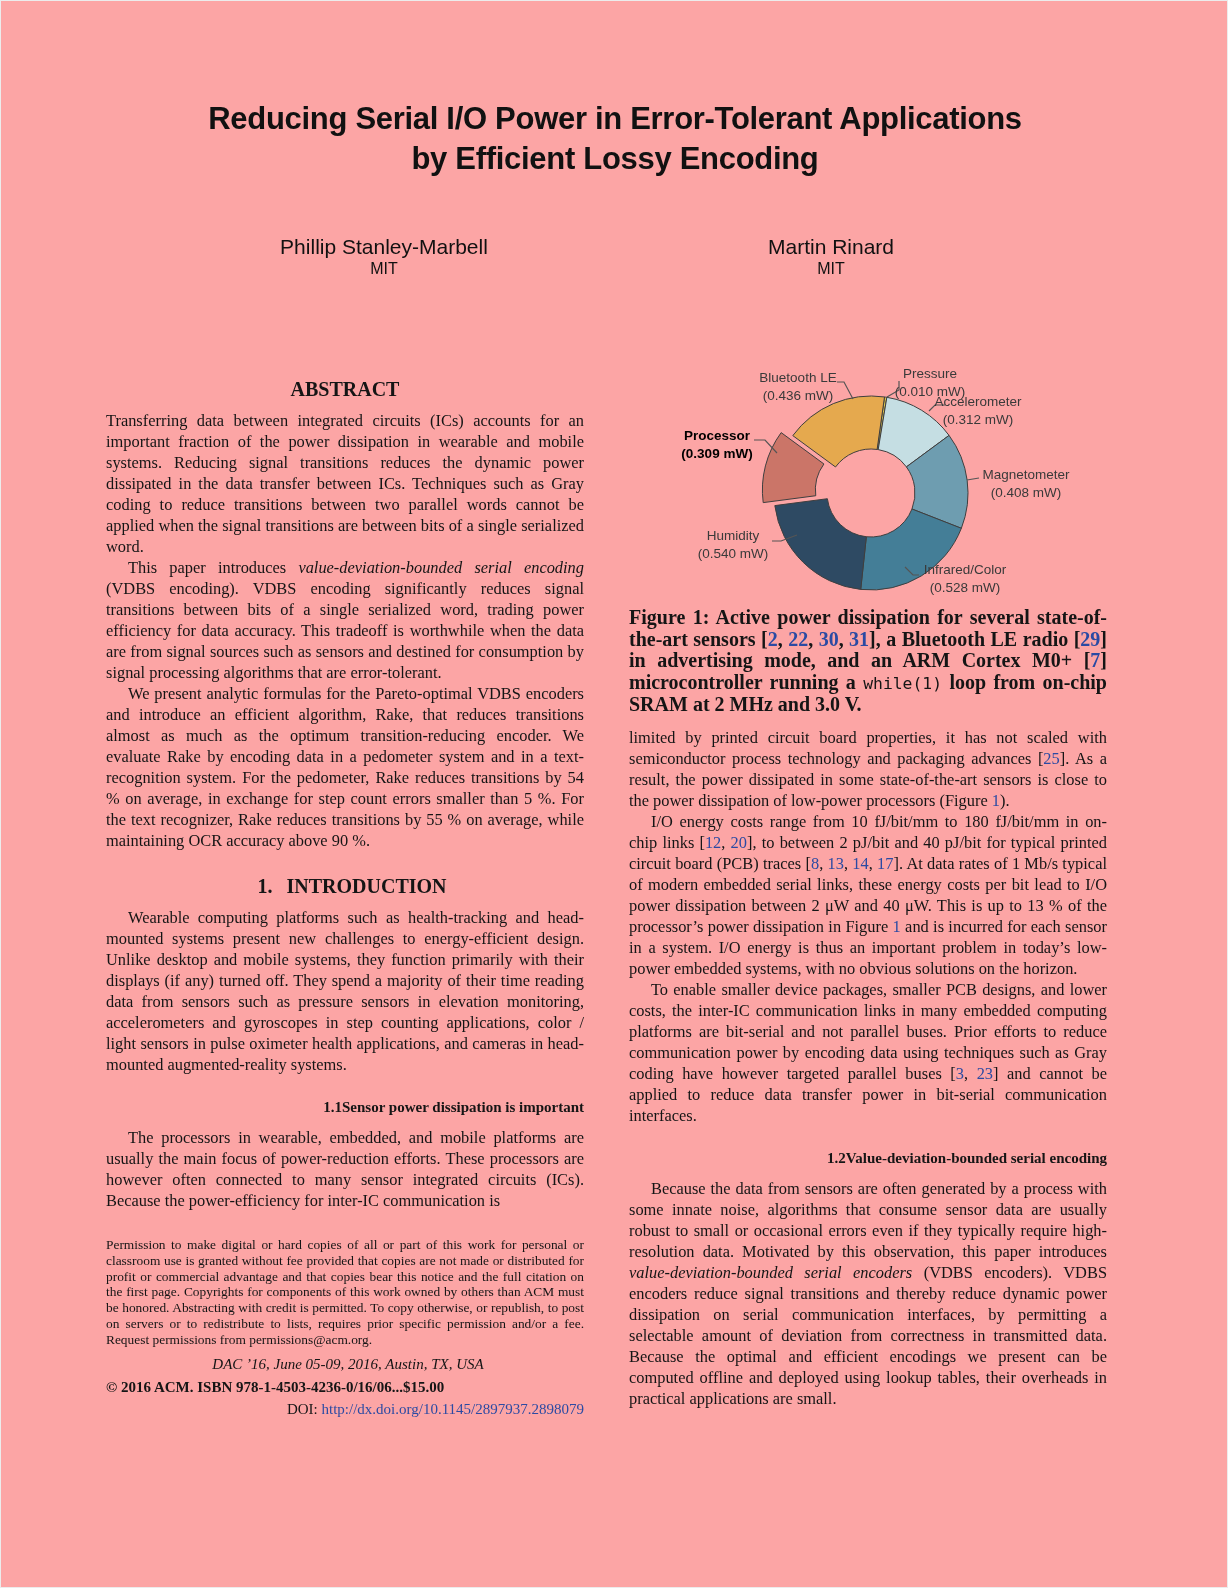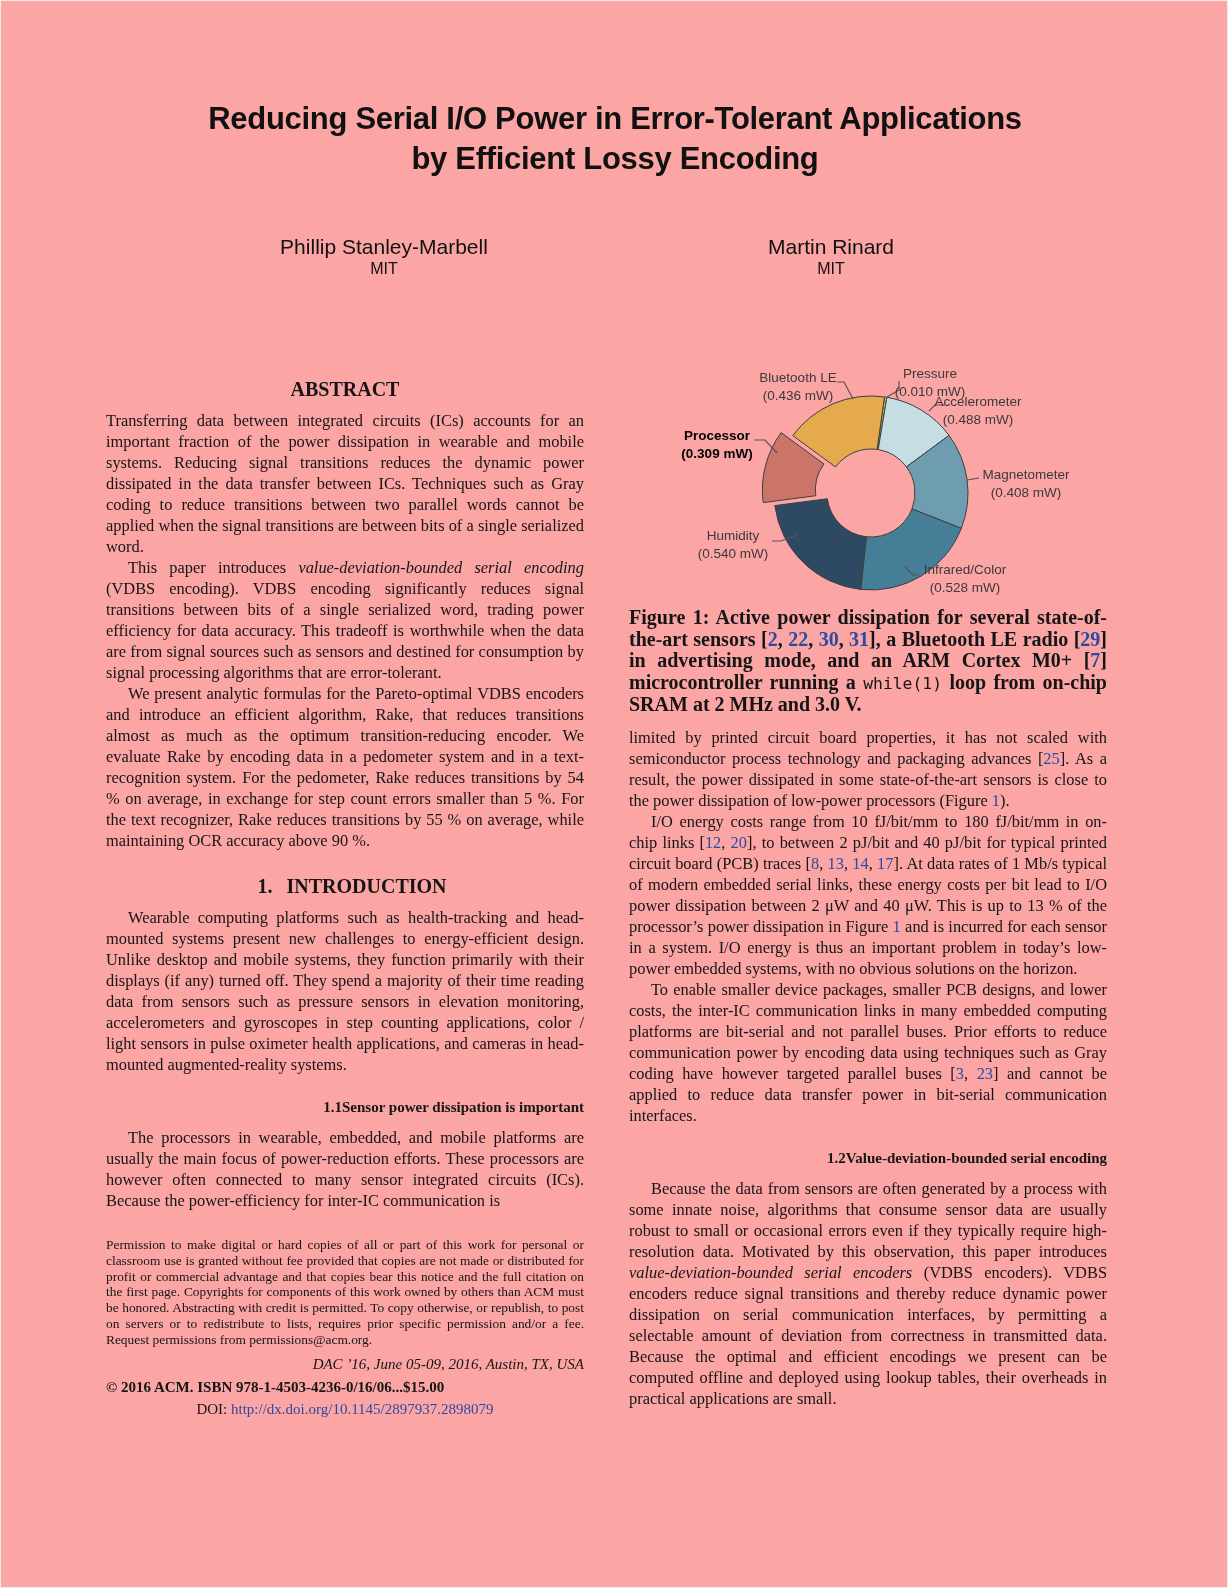--- a/index.html
+++ b/index.html
@@ -21,23 +21,23 @@
   h2.sec{font-size:20px;line-height:24px;margin:0 0 9px 0;font-weight:bold;text-align:center;}
   h2.num{margin-top:23px;}
   h2.num .sn{display:inline-block;min-width:43px;}
   h3.sub{font-size:15px;line-height:23px;margin:21px 0 8px 0;font-weight:bold;text-align:right;}
   h3.sub .sn{display:inline-block;min-width:54px;}
   .seg-i{font-style:italic;}
   .seg-cite{color:#2B4AA3;}
   .seg-link{color:#2B4AA3;}
   .seg-mono{font-family:"DejaVu Sans Mono", monospace;font-size:0.82em;font-weight:normal;}
   .perm{margin-top:26px;font-size:13.4px;line-height:15.8px;text-align:justify;}
-  .conf{margin-top:7px;font-size:15px;line-height:19px;font-style:italic;padding-left:6px;text-align:right;}
+  .conf{margin-top:7px;font-size:15px;line-height:19px;font-style:italic;padding-left:6px;text-align:center;}
   .cpy{margin-top:4px;font-size:15px;line-height:19px;text-align:left;font-weight:bold;}
-  .doi{margin-top:3px;font-size:15px;line-height:19px;text-align:center;}
+  .doi{margin-top:3px;font-size:15px;line-height:19px;text-align:right;}
   .figure{position:relative;width:478px;height:242px;margin:0 0 4px 0;}
   .figure svg{position:absolute;left:0;top:0;}
   .pie-label{position:absolute;transform:translateX(-50%);text-align:center;
              font-family:"Liberation Sans", sans-serif;font-size:13.5px;
              line-height:18px;color:#3a3a3a;white-space:nowrap;}
   .pie-label.em{font-weight:bold;color:#000;}
   .caption{font-weight:bold;font-size:20px;line-height:21.5px;text-align:justify;margin-bottom:11px;}
 </style>
 </head>
 <body>
@@ -98,21 +98,21 @@
           <polyline points="125,79 136,79 148,92"></polyline>
           <polyline points="208,21 215,21 224,38"></polyline>
         </g>
       </svg>
       <div class="pie-label" style="left:301px;top:4px;">
         <div>Pressure</div>
         <div>(0.010 mW)</div>
       </div>
       <div class="pie-label" style="left:349px;top:32px;">
         <div>Accelerometer</div>
-        <div>(0.488 mW)</div>
+        <div>(0.312 mW)</div>
       </div>
       <div class="pie-label" style="left:397px;top:105px;">
         <div>Magnetometer</div>
         <div>(0.408 mW)</div>
       </div>
       <div class="pie-label" style="left:336px;top:200px;">
         <div>Infrared/Color</div>
         <div>(0.528 mW)</div>
       </div>
       <div class="pie-label" style="left:104px;top:166px;">

